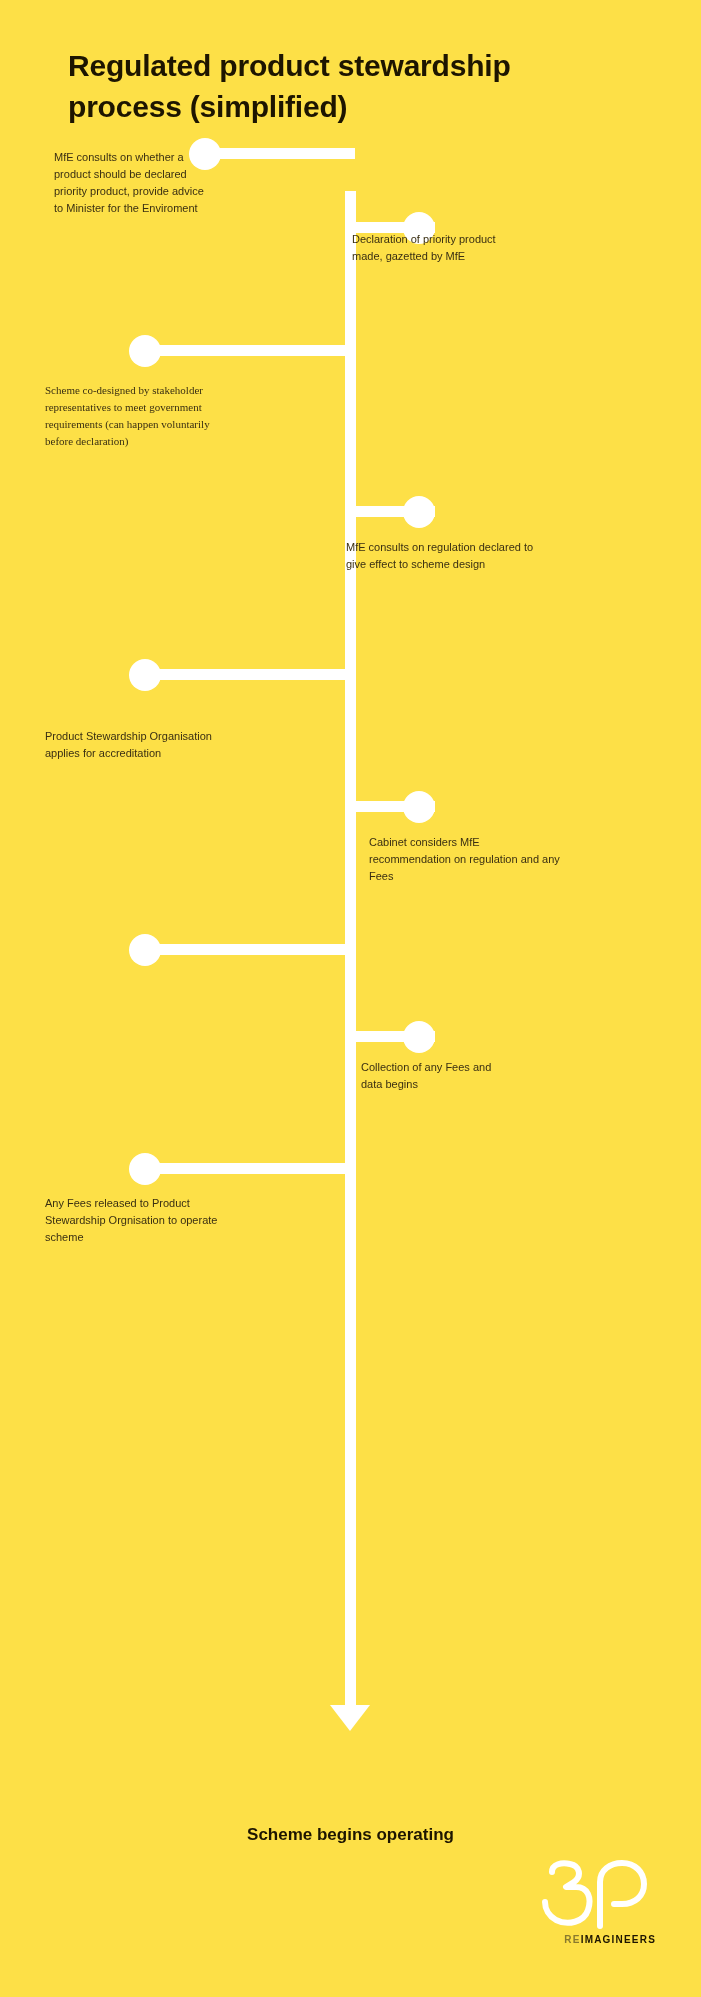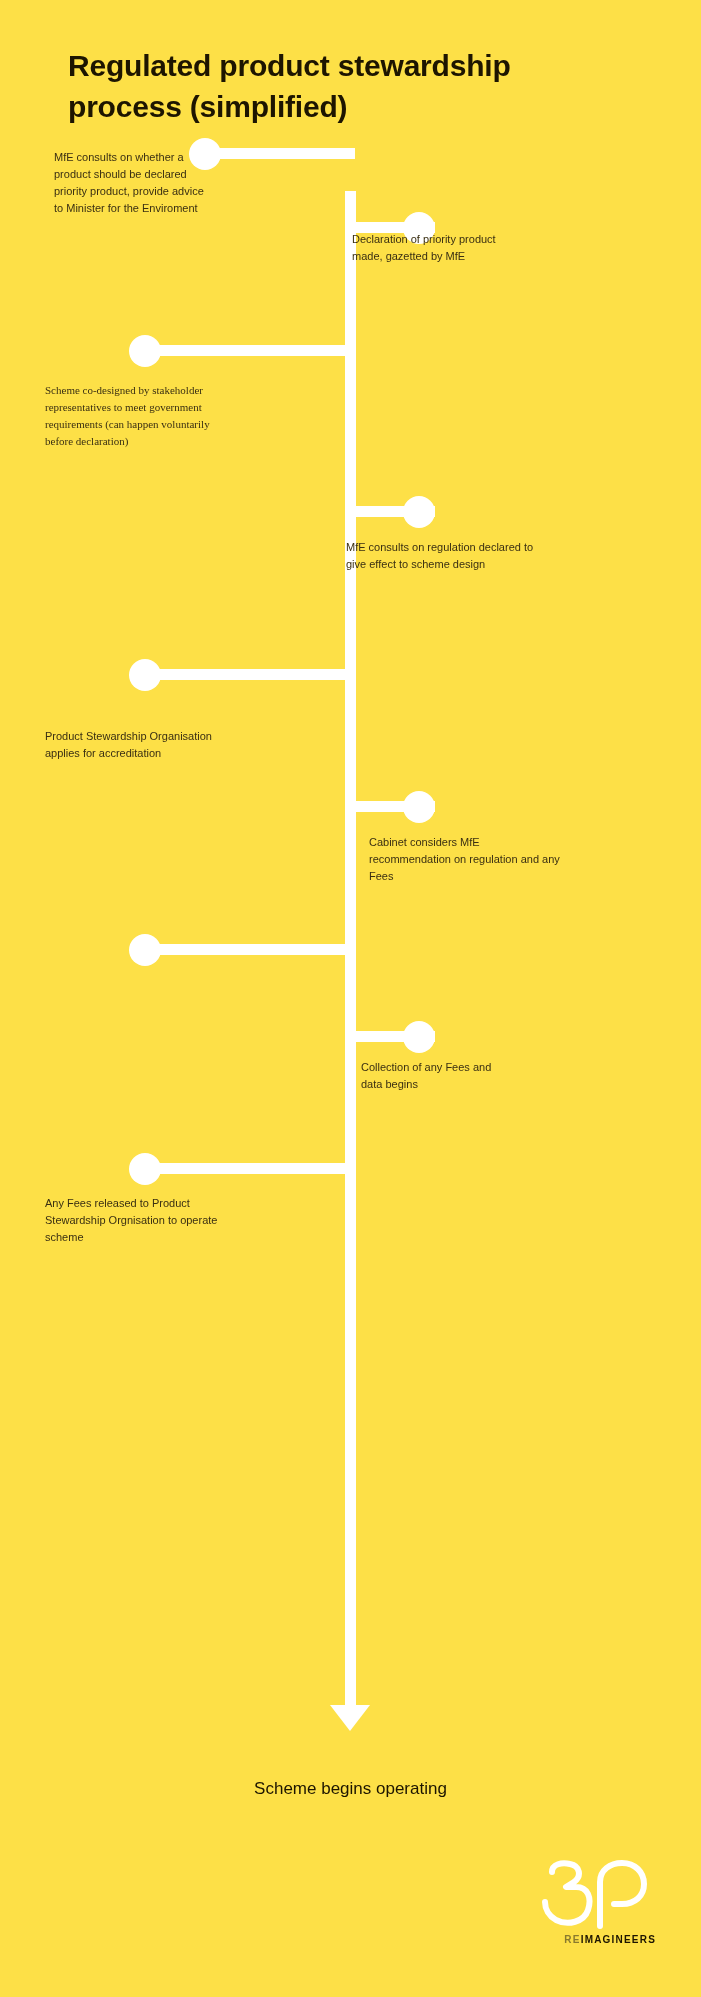--- a/index.html
+++ b/index.html
@@ -69,25 +69,25 @@
     font-size: 11px;
     line-height: 1.55;
     color: #3a2f12;
     font-weight: 400;
   }
 
   
   .footer-label {
     position: absolute;
     left: 0;
-    top: 1778px;
+    top: 1824px;
     width: 701px;
     text-align: center;
     font-size: 17px;
-    font-weight: normal;
+    font-weight: bold;
     line-height: 1.35;
     color: #1d1500;
   }
   .logo-wrap {
     position: absolute;
     left: 530px;
     top: 1860px;
     width: 130px;
     text-align: center;
   }

